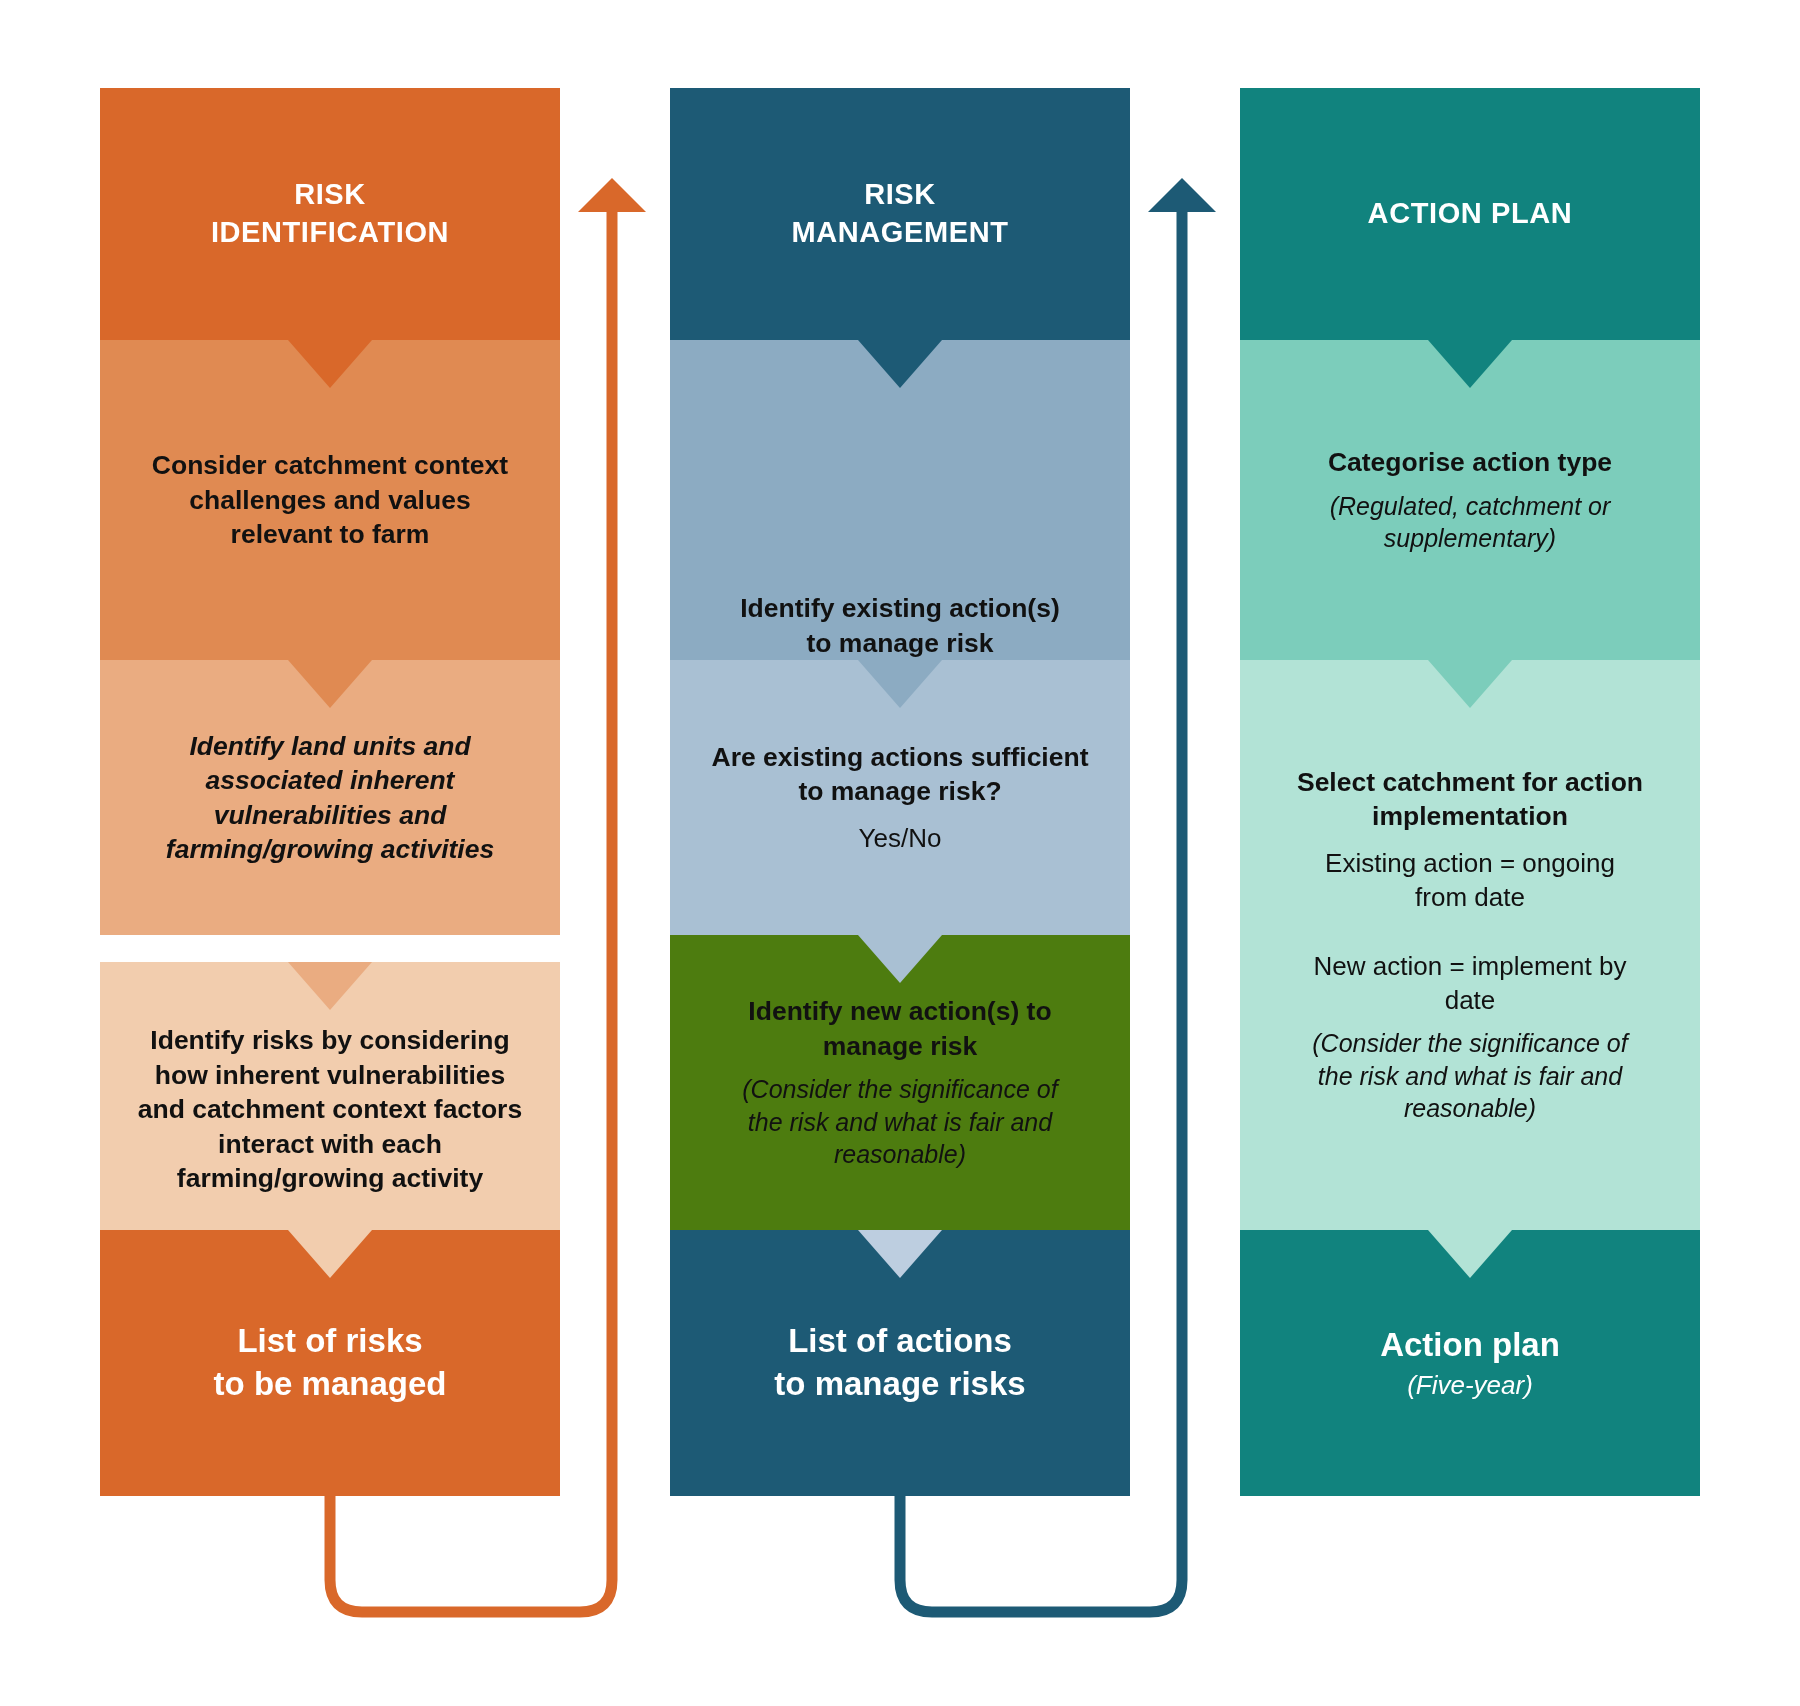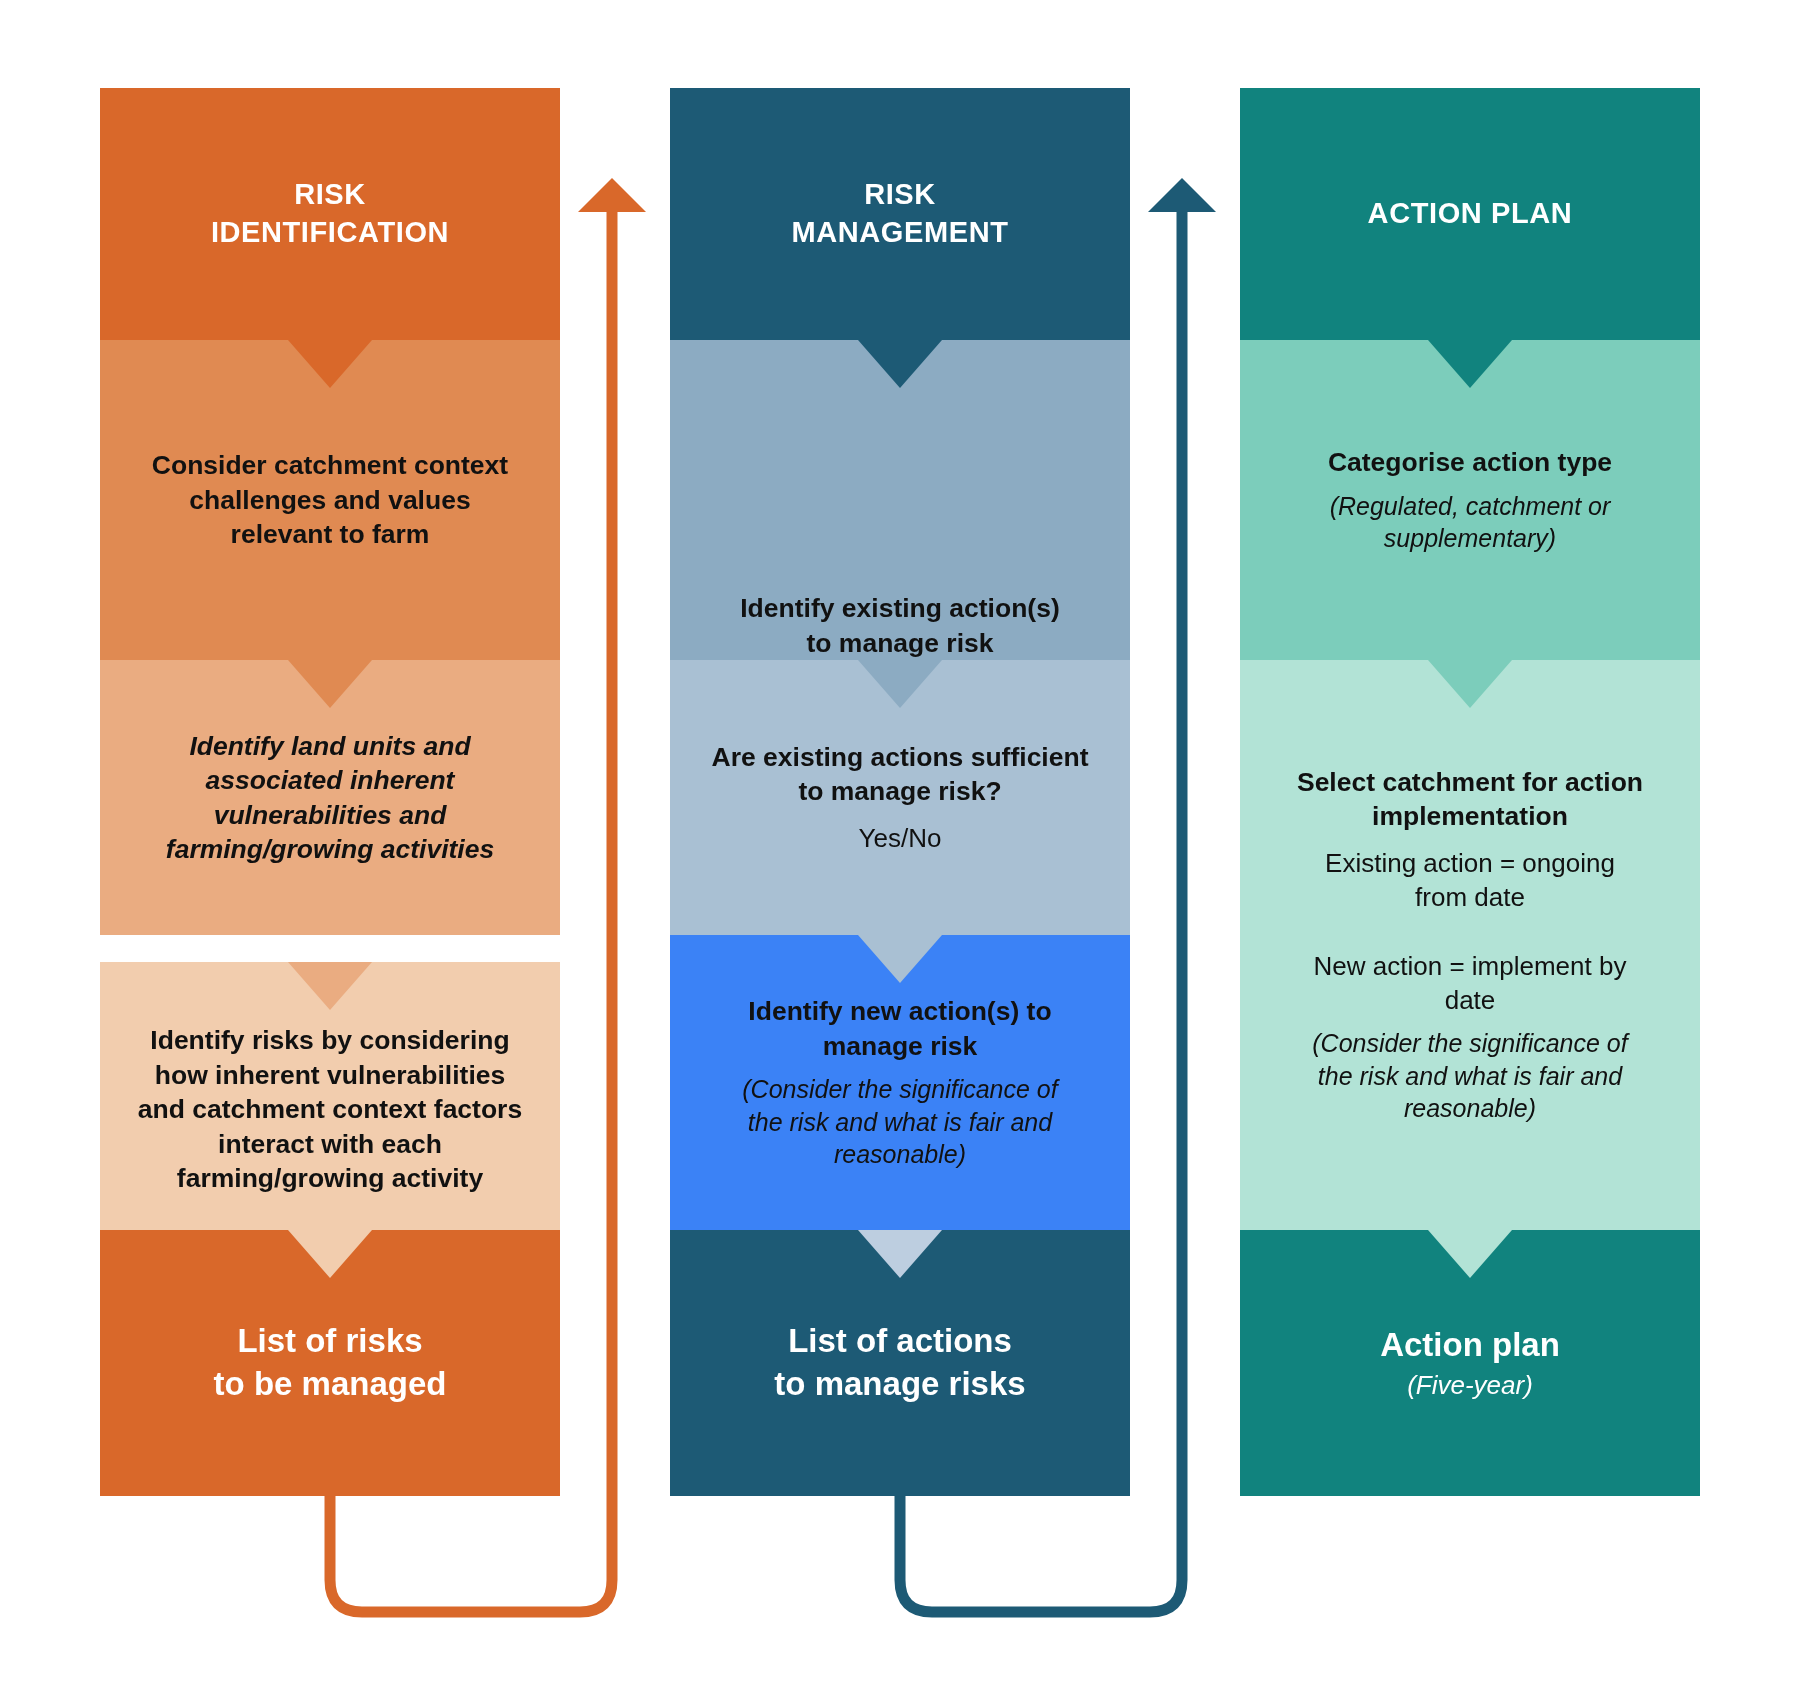--- a/index.html
+++ b/index.html
@@ -189,21 +189,21 @@
 to manage risk</div>
     </div>
 
     <div class="band" style="background:#a9c0d3; top:572px; height:275px;">
       <span class="notch" style="border-top:48px solid #8cabc2;"></span>
       <div class="step-title">Are existing actions sufficient
 to manage risk?</div>
       <div class="step-plain">Yes/No</div>
     </div>
 
-    <div class="band" style="background:#3b82f6; top:847px; height:295px;justify-content:center;">
+    <div class="band" style="background:#4d7c0f; top:847px; height:295px;justify-content:center;">
       <span class="notch" style="border-top:48px solid #a9c0d3;"></span>
       <div class="step-title">Identify new action(s) to
 manage risk</div>
       <div class="step-italic">(Consider the significance of
 the risk and what is fair and
 reasonable)</div>
     </div>
 
     <div class="band footer" style="background:#1d5a75; top:1142px; height:266px;">
       <span class="notch" style="border-top:48px solid #bdcee0;"></span>

